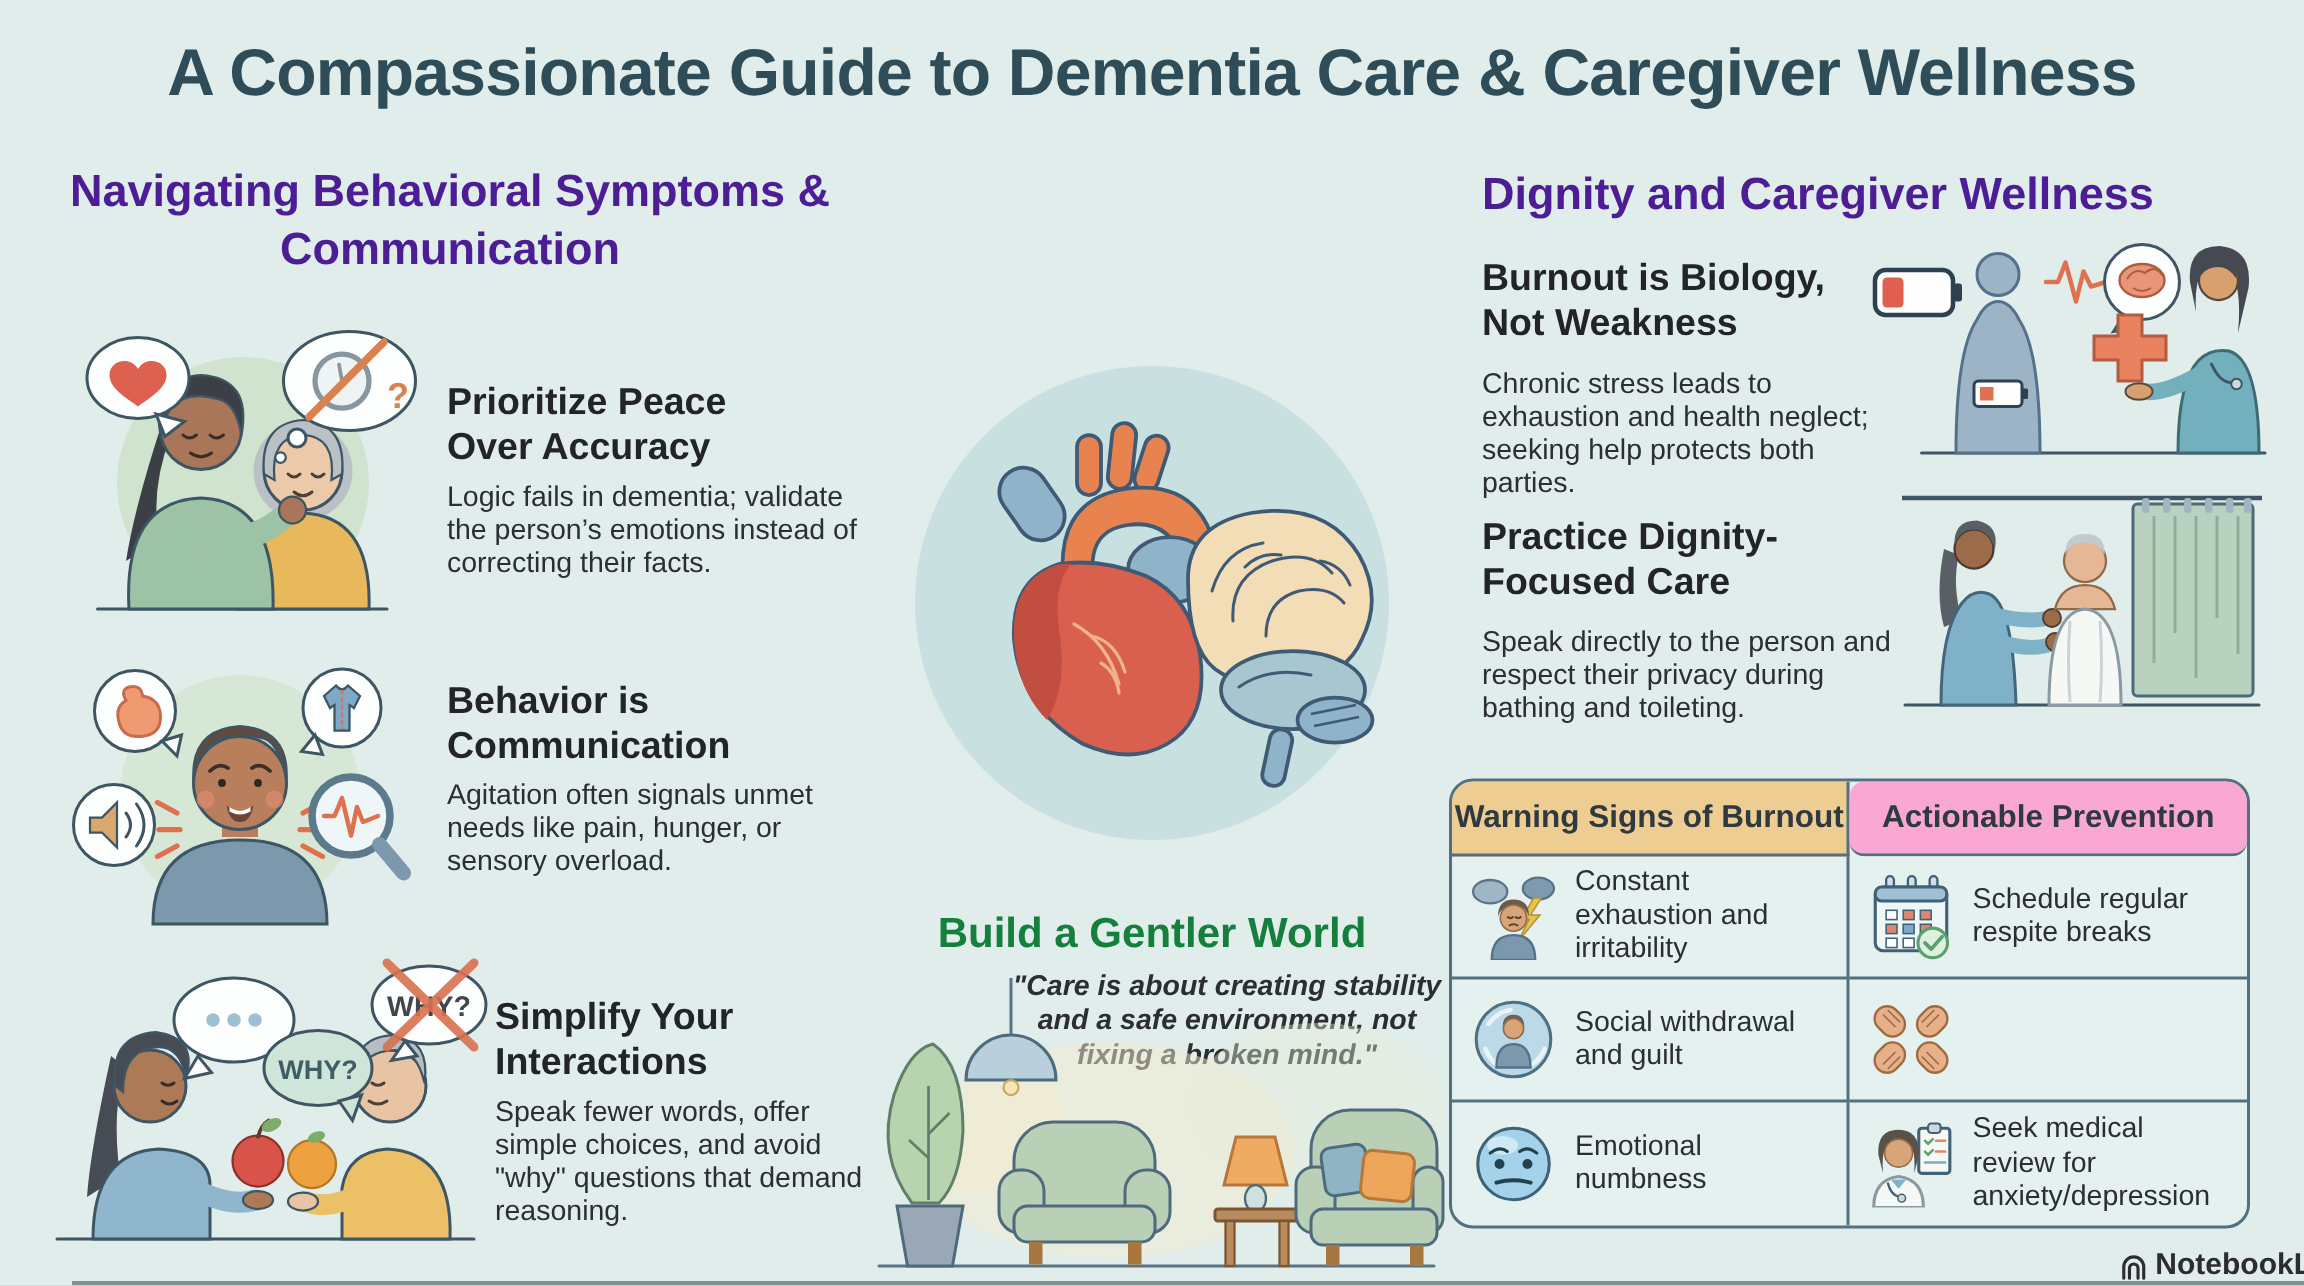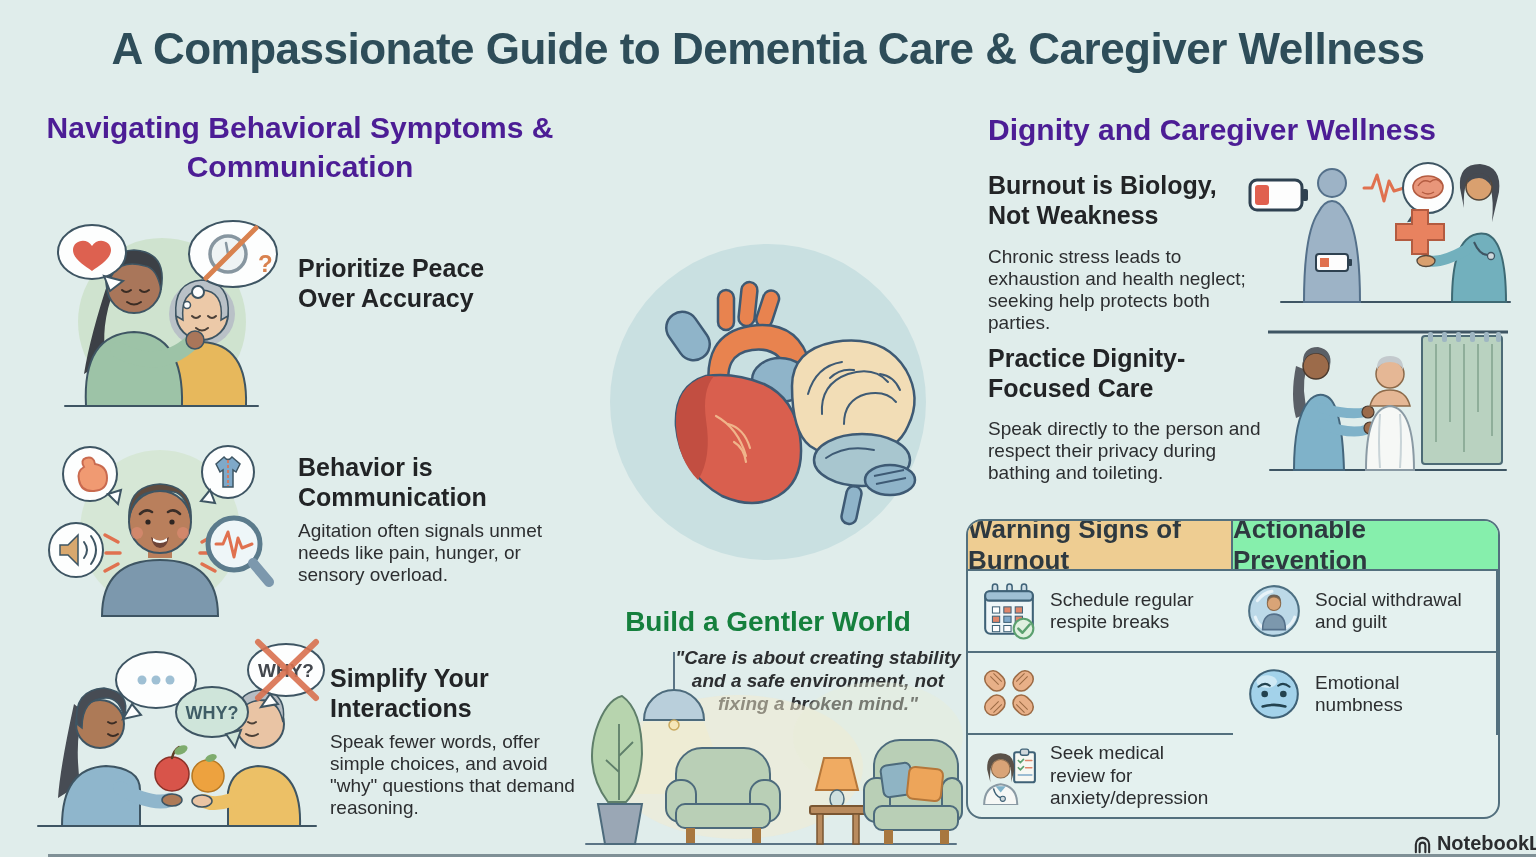--- a/index.html
+++ b/index.html
@@ -12,24 +12,24 @@
   .left-heading{left:30px;top:108px;width:540px;text-align:center;}
   .right-heading{left:988px;top:110px;width:520px;text-align:left;}
   .item-title{font-size:25px;font-weight:bold;color:#222426;line-height:1.2;}
   .item-body{font-size:19px;color:#2c2e30;line-height:1.16;margin-top:8px;}
   .center-heading{left:592px;top:606px;width:352px;text-align:center;font-size:28px;font-weight:bold;color:#15803d;}
   .quote{left:664px;top:646px;width:308px;text-align:center;font-style:italic;font-weight:bold;
     font-size:19px;color:#2c2e30;line-height:1.22;}
   
   .burnout-table{left:966px;top:519px;width:530px;border:2px solid #53707e;border-radius:16px;
     overflow:hidden;background:#e4f1ef;display:grid;grid-template-columns:1fr 1fr;}
-  .th{height:48px;display:flex;align-items:center;justify-content:center;font-size:26px;font-weight:bold;
+  .th{height:48px;display:flex;align-items:center;justify-content:center;font-size:21px;font-weight:bold;
     color:#2e3940;border-bottom:2px solid #53707e;}
   .th-warning{background:#eecd92;border-right:2px solid #53707e;}
-  .th-prevention{background:#86efac;}
+  .th-prevention{background:#f9a8d4;border-radius:10px;}
   .td{min-height:82px;display:flex;align-items:center;gap:12px;padding:6px 12px;box-sizing:border-box;
     font-size:19px;color:#2c2e30;line-height:1.18;}
   .td.c1{border-right:2px solid #53707e;}
   .td.rb{border-bottom:2px solid #53707e;}
   .td svg{flex:0 0 auto;}
   .brand{right:14px;top:832px;display:flex;align-items:flex-end;gap:5px;font-size:20px;font-weight:bold;color:#2b2d2f;}
   .bottom-edge{left:48px;right:0;bottom:0;height:3px;background:#2f4450;opacity:.55;}
   svg text{font-family:"Liberation Sans",sans-serif;}
 </style>
 </head>
@@ -72,20 +72,21 @@
       <circle cx="168" cy="82" r="6" fill="#fdfefe" stroke="#3e5563" stroke-width="2"></circle>
       <circle cx="157" cy="95" r="3.5" fill="#fdfefe" stroke="#3e5563" stroke-width="1.5"></circle>
       <circle cx="198" cy="44" r="18" fill="#eef3f4" stroke="#8796a0" stroke-width="3.5"></circle>
       <path d="M198 44 l9 -7 M198 44 l-2 -11" stroke="#8796a0" stroke-width="2.5" stroke-linecap="round"></path>
       <line x1="176" y1="68" x2="226" y2="18" stroke="#d9824f" stroke-width="5" stroke-linecap="round"></line>
       <text x="228" y="62" font-size="24" font-weight="bold" fill="#d9824f">?</text>
     </g>
   </svg>
   <div class="abs" style="left:298px;top:253px;width:290px">
     <div class="item-title" style="width:240px">Prioritize Peace Over Accuracy</div>
+    <div class="item-body" style="width:278px">Logic fails in dementia; validate the person’s emotions instead of correcting their facts.</div>
   </div>
 
   <svg class="abs" style="left:30px;top:430px" width="260" height="188" viewBox="0 0 260 188">
     <circle cx="130" cy="100" r="80" fill="#d6e7d6"></circle>
     <path d="M72 186 q0 -56 58 -56 q58 0 58 56 Z" fill="#7c98ad" stroke="#3e5563" stroke-width="2"></path>
     <rect x="118" y="108" width="24" height="20" fill="#b97f5c"></rect>
     <circle cx="130" cy="92" r="31" fill="#b97f5c" stroke="#3e5563" stroke-width="2"></circle>
     <path d="M99 90 Q97 56 130 54 Q163 56 161 90 Q156 64 144 62 Q128 58 114 64 Q102 70 99 90 Z" fill="#5f4b3f" stroke="#3e5563" stroke-width="1.5"></path>
     <path d="M110 84 q6 -6 12 -2 M150 84 q-6 -6 -12 -2" stroke="#3a2e28" stroke-width="2.5" fill="none" stroke-linecap="round"></path>
     <circle cx="118" cy="92" r="2.6" fill="#2e2622"></circle>
@@ -333,20 +334,33 @@
       <path d="M106 82 Q110 66 126 66 Q142 66 146 82 Z" fill="#e5b795" stroke="#8c6a4a" stroke-width="1.5"></path>
       <path d="M102 146 Q102 84 126 82 Q150 84 150 146 Z" fill="#f6f8f6" stroke="#8a9aa4" stroke-width="2"></path>
       <path d="M116 90 Q114 118 116 144 M136 90 Q138 118 136 144" stroke="#c9d4d8" stroke-width="2" fill="none"></path>
     </g>
   </svg>
 
   <div class="abs burnout-table">
     <div class="th th-warning">Warning Signs of Burnout</div>
     <div class="th th-prevention">Actionable Prevention</div>
 
+    <div class="td c1 rb">
+      <svg width="58" height="58" viewBox="0 0 56 56">
+        <ellipse cx="13" cy="12" rx="11" ry="7.5" fill="#9fb6c9" stroke="#5b7485" stroke-width="1.5"></ellipse>
+        <ellipse cx="44" cy="10" rx="10" ry="7" fill="#7e9ab0" stroke="#5b7485" stroke-width="1.5"></ellipse>
+        <polygon points="41,16 33,30 38,30 31,44 45,27 39,27 46,16" fill="#e8c24f" stroke="#b5923a" stroke-width="1"></polygon>
+        <path d="M18 28 Q18 17 28 17 Q38 17 38 28 Q36 21 28 21 Q20 21 18 28 Z" fill="#6b5a4e"></path>
+        <circle cx="28" cy="29" r="8.5" fill="#d9a477" stroke="#8c6a4a" stroke-width="1"></circle>
+        <path d="M24 28 q2 2 4 0 M29 28 q2 2 4 0" stroke="#5a4434" stroke-width="1.4" fill="none"></path>
+        <path d="M25 34 q3 -2 6 0" stroke="#5a4434" stroke-width="1.4" fill="none"></path>
+        <path d="M14 56 Q14 40 28 40 Q42 40 42 56 Z" fill="#7c98ad" stroke="#54708a" stroke-width="1.5"></path>
+      </svg>
+      <span>Constant exhaustion and irritability</span>
+    </div>
     <div class="td rb">
       <svg width="58" height="58" viewBox="0 0 56 56">
         <rect x="12" y="2" width="5" height="11" rx="2.5" fill="#cfe0e8" stroke="#3f6277" stroke-width="1.5"></rect>
         <rect x="26" y="2" width="5" height="11" rx="2.5" fill="#cfe0e8" stroke="#3f6277" stroke-width="1.5"></rect>
         <rect x="40" y="2" width="5" height="11" rx="2.5" fill="#cfe0e8" stroke="#3f6277" stroke-width="1.5"></rect>
         <rect x="5" y="9" width="46" height="41" rx="5" fill="#eef6f8" stroke="#3f6277" stroke-width="2"></rect>
         <rect x="5" y="9" width="46" height="9" rx="4" fill="#9fc0d4" stroke="#3f6277" stroke-width="2"></rect>
         <g stroke="#3f6277" stroke-width="1">
           <rect x="12" y="24" width="7" height="6" fill="#fdfdfd"></rect>
             <rect x="23" y="24" width="7" height="6" fill="#e0866a"></rect>

